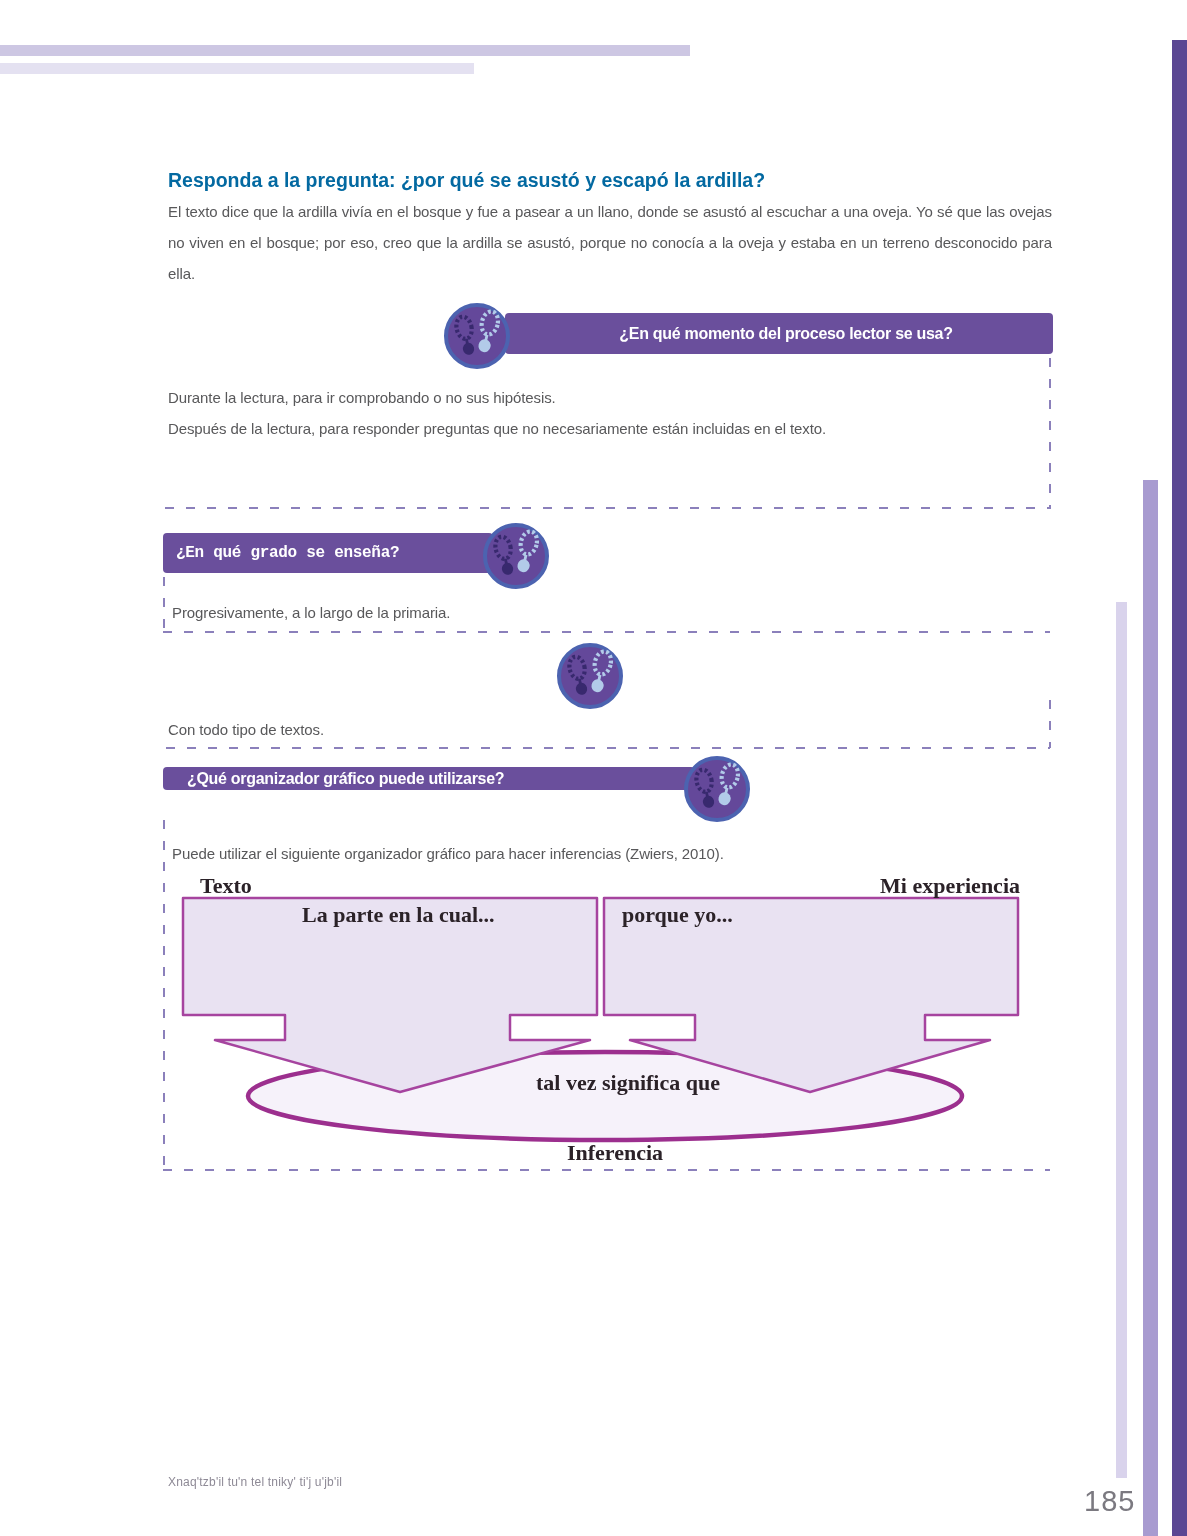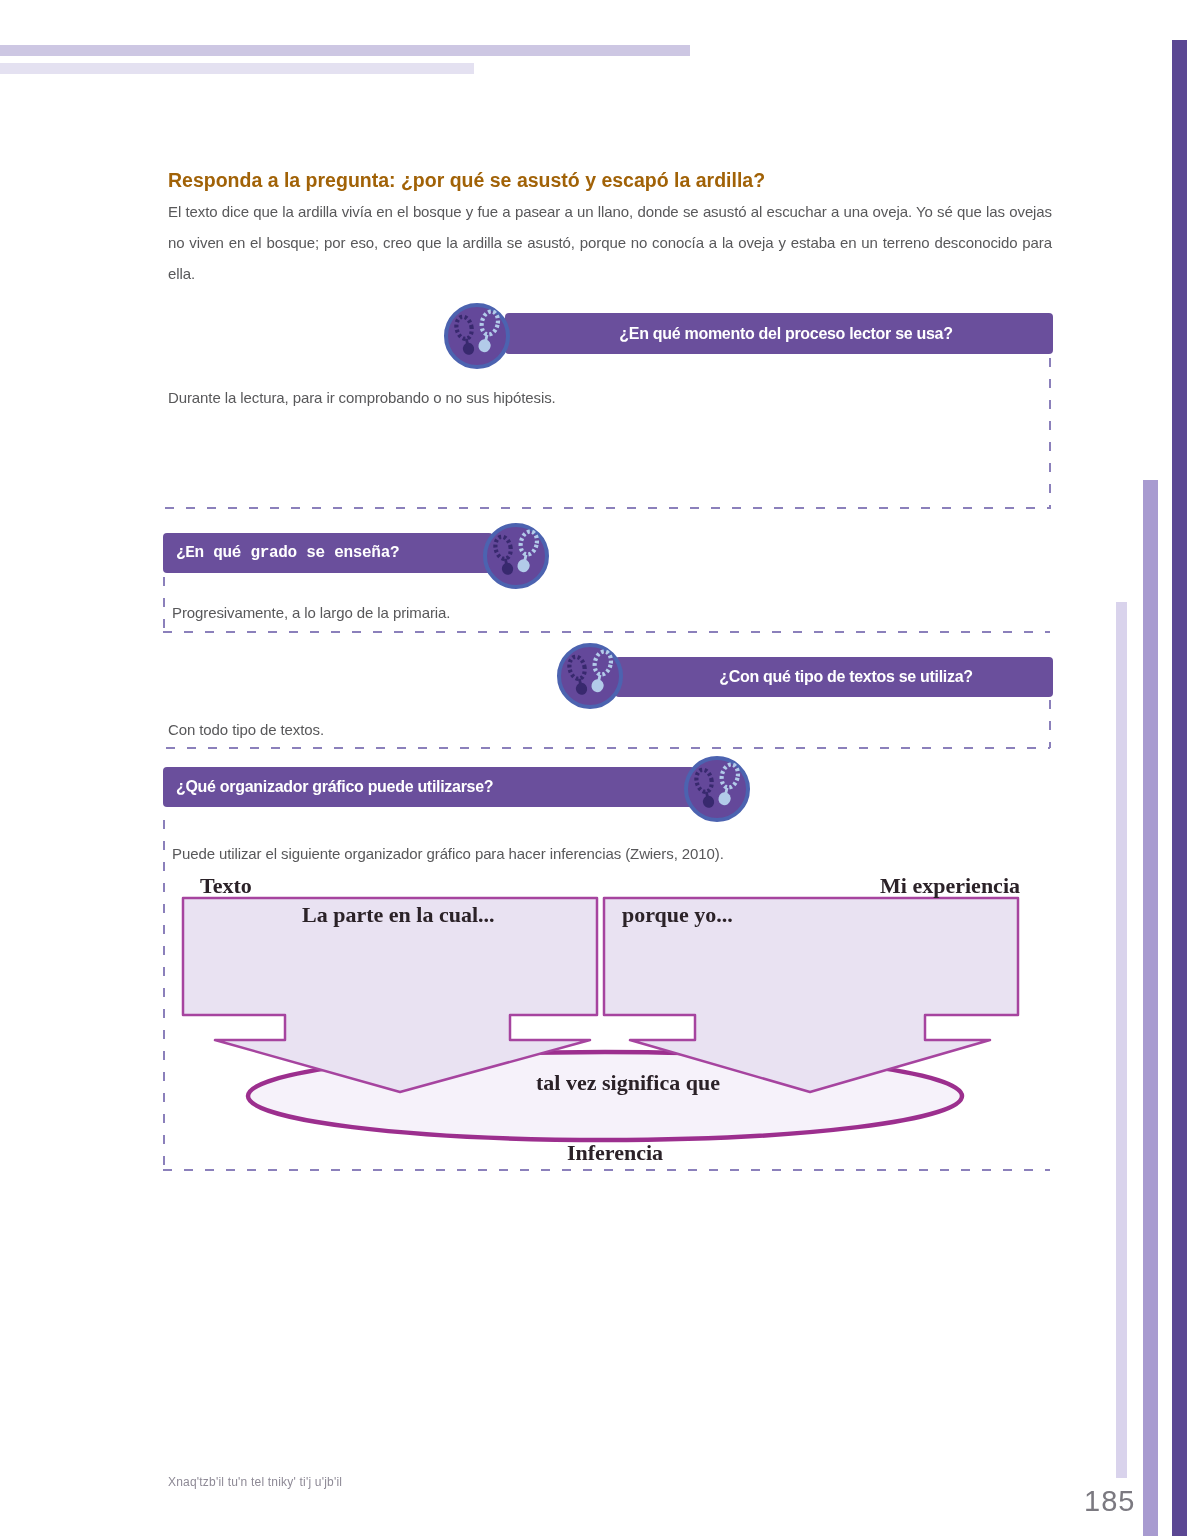--- a/index.html
+++ b/index.html
@@ -1,21 +1,21 @@
 <!DOCTYPE html>
 <html style="--banner_purple: #6a4f9c; --circle_fill: #64489a; --circle_ring: #4c63b0; --footprint_dark: #38296e; --footprint_light: #b2cbe9; --dash: #8b80bb; --arrow_fill: #e9e2f2; --arrow_border: #a6449f; --ellipse_fill: #f6f2fa; --ellipse_border: #9c2f8e; --text_gray: #58585a; --top_bar_a: #cdc7e3; --top_bar_b: #e4e1f1; --side_dark: #5b4793; --side_medium: #a89bd0; --side_light: #d9d3ec; --footer_gray: #8e8a96; --pagenum_gray: #7b7980;"><head>
 <meta charset="utf-8">
 <style>
   html,body{margin:0;padding:0;background:#ffffff;}
   .page{position:relative;width:1187px;height:1536px;background:#fff;overflow:hidden;
         font-family:"Liberation Sans",sans-serif;}
   .abs{position:absolute;}
   .txt{color:var(--text_gray);font-size:15px;line-height:31px;letter-spacing:-0.1px;}
   .just{text-align:justify;}
-  .intro-head{font-weight:bold;color:#a16207;font-size:19.5px;line-height:30px;}
+  .intro-head{font-weight:bold;color:#0369a1;font-size:19.5px;line-height:30px;}
   .banner-bar{background:var(--banner_purple);color:#fff;font-weight:bold;font-size:16px;
       letter-spacing:-0.3px;display:flex;align-items:center;border-radius:4px;z-index:2;}
   .fp-circle{width:66px;height:66px;border-radius:50%;background:var(--circle_fill);
       border:4px solid var(--circle_ring);box-sizing:border-box;z-index:3;
       display:flex;align-items:center;justify-content:center;}
   .dash-h{height:2px;background:repeating-linear-gradient(90deg,var(--dash) 0 9px,transparent 9px 21px);}
   .dash-v{width:2px;background:repeating-linear-gradient(180deg,var(--dash) 0 9px,transparent 9px 21px);}
   .bar{z-index:1;}
   .ser{font-family:"Liberation Serif","DejaVu Serif",serif;font-weight:bold;font-size:22px;fill:#2b2228;}
   .footer{color:var(--footer_gray);font-size:12px;letter-spacing:0.2px;}
@@ -52,20 +52,21 @@
         <line x1="41" y1="29" x2="41" y2="35" stroke-width="3"></line>
         <ellipse cx="41" cy="41" rx="6.5" ry="7" stroke="none"></ellipse>
       </g>
     </svg>
   </div>
 
   <div class="abs dash-v" style="left:1049px;top:358px;height:150px;"></div>
   <div class="abs dash-h" style="left:165px;top:507px;width:886px;"></div>
   <div class="abs" style="left:168px;top:382px;width:884px;">
     <div class="txt">Durante la lectura, para ir comprobando o no sus hipótesis.</div>
+    <div class="txt">Después de la lectura, para responder preguntas que no necesariamente están incluidas en el texto.</div>
   </div>
 
   <div class="abs banner-bar bar" style="left:163px;top:533px;width:330px;height:40px;padding-left:13px;padding-right:30px;box-sizing:border-box;font-family:Liberation Mono, monospace;">
     <span>¿En qué grado se enseña?</span>
   </div>
   <div class="abs fp-circle" style="left:483px;top:523px;">
     <svg width="56" height="56" viewBox="0 0 60 60">
       <g transform="rotate(-12 18 30)" stroke="var(--footprint_dark)" fill="var(--footprint_dark)">
         <ellipse cx="18" cy="21" rx="8" ry="12" fill="none" stroke-width="4.5" stroke-dasharray="3 2.6"></ellipse>
         <line x1="18" y1="33" x2="18" y2="39" stroke-width="3"></line>
@@ -75,42 +76,39 @@
         <ellipse cx="41" cy="16" rx="8.5" ry="12.5" fill="none" stroke-width="4.5" stroke-dasharray="3 2.6"></ellipse>
         <line x1="41" y1="29" x2="41" y2="35" stroke-width="3"></line>
         <ellipse cx="41" cy="41" rx="6.5" ry="7" stroke="none"></ellipse>
       </g>
     </svg>
   </div>
   <div class="abs dash-v" style="left:163px;top:577px;height:55px;"></div>
   <div class="abs dash-h" style="left:163px;top:631px;width:887px;"></div>
   <div class="abs txt" style="left:172px;top:597px;width:860px;">Progresivamente, a lo largo de la primaria.</div>
 
-  <div class="abs banner-bar bar" style="left:615px;top:657px;width:438px;height:40px;justify-content:center;padding-left:24px;box-sizing:border-box;">
-    <span>¿Con qué tipo de textos se utiliza?</span>
-  </div>
   <div class="abs fp-circle" style="left:557px;top:643px;">
     <svg width="56" height="56" viewBox="0 0 60 60">
       <g transform="rotate(-12 18 30)" stroke="var(--footprint_dark)" fill="var(--footprint_dark)">
         <ellipse cx="18" cy="21" rx="8" ry="12" fill="none" stroke-width="4.5" stroke-dasharray="3 2.6"></ellipse>
         <line x1="18" y1="33" x2="18" y2="39" stroke-width="3"></line>
         <ellipse cx="18" cy="44" rx="6" ry="6.5" stroke="none"></ellipse>
       </g>
       <g transform="rotate(13 42 28)" stroke="var(--footprint_light)" fill="var(--footprint_light)">
         <ellipse cx="41" cy="16" rx="8.5" ry="12.5" fill="none" stroke-width="4.5" stroke-dasharray="3 2.6"></ellipse>
         <line x1="41" y1="29" x2="41" y2="35" stroke-width="3"></line>
         <ellipse cx="41" cy="41" rx="6.5" ry="7" stroke="none"></ellipse>
       </g>
     </svg>
   </div>
   <div class="abs dash-v" style="left:1049px;top:700px;height:48px;"></div>
   <div class="abs dash-h" style="left:166px;top:747px;width:884px;"></div>
   <div class="abs txt" style="left:168px;top:714px;width:600px;">Con todo tipo de textos.</div>
 
-  <div class="abs banner-bar bar" style="left:163px;top:767px;width:532px;height:40px;padding-left:13px;padding-right:40px;box-sizing:border-box;">
+  <div class="abs banner-bar bar" style="left:163px;top:767px;width:532px;height:23px;padding-left:24px;padding-right:40px;box-sizing:border-box;">
     <span>¿Qué organizador gráfico puede utilizarse?</span>
   </div>
   <div class="abs fp-circle" style="left:684px;top:756px;">
     <svg width="56" height="56" viewBox="0 0 60 60">
       <g transform="rotate(-12 18 30)" stroke="var(--footprint_dark)" fill="var(--footprint_dark)">
         <ellipse cx="18" cy="21" rx="8" ry="12" fill="none" stroke-width="4.5" stroke-dasharray="3 2.6"></ellipse>
         <line x1="18" y1="33" x2="18" y2="39" stroke-width="3"></line>
         <ellipse cx="18" cy="44" rx="6" ry="6.5" stroke="none"></ellipse>
       </g>
       <g transform="rotate(13 42 28)" stroke="var(--footprint_light)" fill="var(--footprint_light)">

